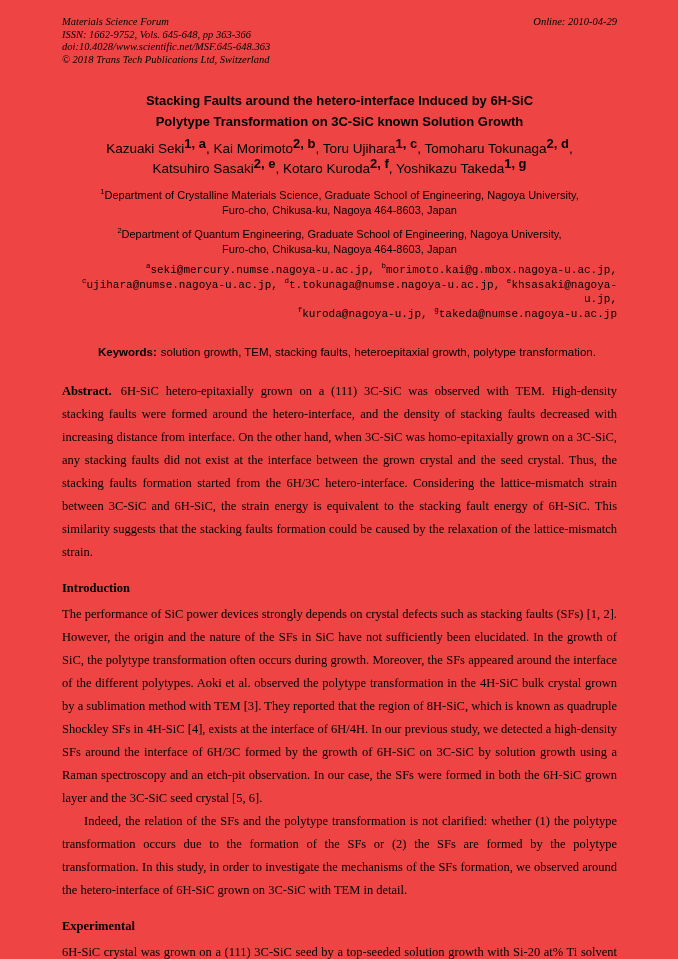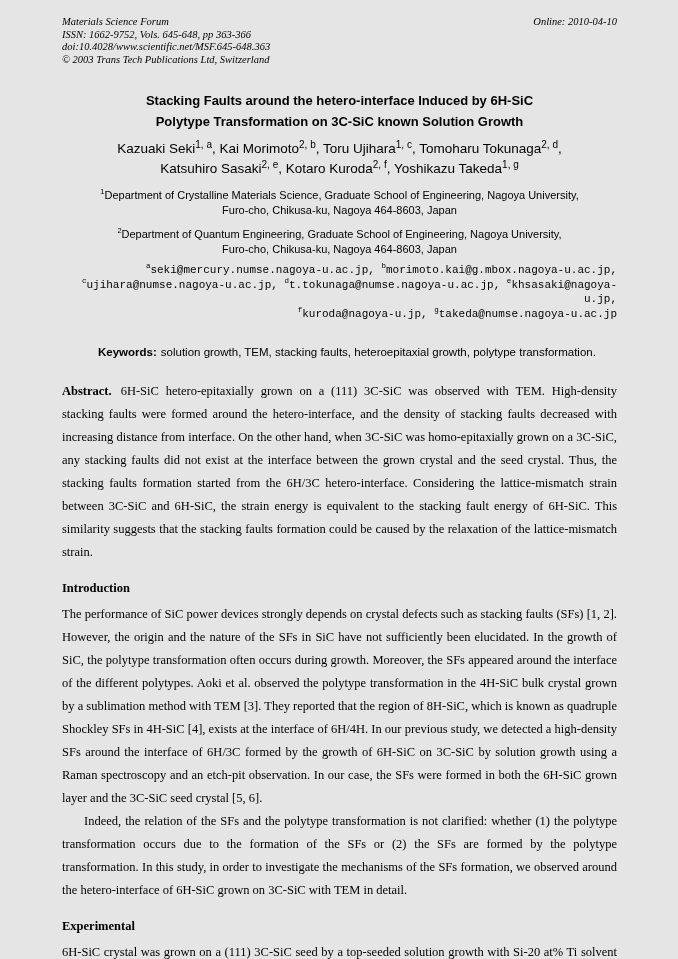--- a/index.html
+++ b/index.html
@@ -2,21 +2,21 @@
 <html><head>
 <meta charset="utf-8">
 <style>
   * { margin: 0; padding: 0; box-sizing: border-box; }
   html, body { background: #ffffff; }
   .page {
     position: relative;
     width: 678px;
     height: 959px;
     margin: 0 auto;
-    background: #e5e5e5;
+    background: #ef4444;
     color: #000000;
     font-family: "Liberation Serif", serif;
     padding: 16px 61px 0 62px;
     overflow: hidden;
   }
   .header-row {
     display: flex;
     justify-content: space-between;
     align-items: flex-start;
     font-style: italic;
@@ -32,21 +32,21 @@
     line-height: 21px;
   }
   .authors {
     margin-top: 7px;
     text-align: center;
     font-family: "Liberation Sans", sans-serif;
     font-size: 13.5px;
     line-height: 20px;
   }
   sup { line-height: 0; vertical-align: super; }
-  .authors sup { font-size: 10px; }
+  .authors sup { font-size: 13px; font-weight: bold; }
   .affil {
     margin-top: 9px;
     text-align: center;
     font-family: "Liberation Sans", sans-serif;
     font-size: 11px;
     line-height: 15px;
   }
   .affil sup, .emails sup { font-size: 7.5px; }
   .emails {
     margin-top: 6px;
@@ -80,23 +80,23 @@
 </head>
 <body>
 
 <div class="page">
 
   <div class="header-row">
     <div class="header-left">
       <div>Materials Science Forum</div>
       <div>ISSN: 1662-9752, Vols. 645-648, pp 363-366</div>
       <div>doi:10.4028/www.scientific.net/MSF.645-648.363</div>
-      <div>© 2003 Trans Tech Publications Ltd, Switzerland</div>
+      <div>© 2018 Trans Tech Publications Ltd, Switzerland</div>
     </div>
-    <div class="header-right">Online: 2010-04-10</div>
+    <div class="header-right">Online: 2010-04-29</div>
   </div>
 
   <h1 class="paper-title"><span>Stacking Faults around the hetero-interface Induced by 6H-SiC</span><br><span>Polytype Transformation on 3C-SiC known Solution Growth</span></h1>
 
   <div class="authors"><span><span>Kazuaki Seki</span><sup>1, a</sup><span>, </span></span><span><span>Kai Morimoto</span><sup>2, b</sup><span>, </span></span><span><span>Toru Ujihara</span><sup>1, c</sup><span>, </span></span><span><span>Tomoharu Tokunaga</span><sup>2, d</sup><span>,</span></span><br><span><span>Katsuhiro Sasaki</span><sup>2, e</sup><span>, </span></span><span><span>Kotaro Kuroda</span><sup>2, f</sup><span>, </span></span><span><span>Yoshikazu Takeda</span><sup>1, g</sup><span></span></span></div>
 
   <div class="affil"><sup>1</sup><span>Department of Crystalline Materials Science, Graduate School of Engineering, Nagoya University,</span><br><span>Furo-cho, Chikusa-ku, Nagoya 464-8603, Japan</span></div>
 
   <div class="affil"><sup>2</sup><span>Department of Quantum Engineering, Graduate School of Engineering, Nagoya University,</span><br><span>Furo-cho, Chikusa-ku, Nagoya 464-8603, Japan</span></div>
 

